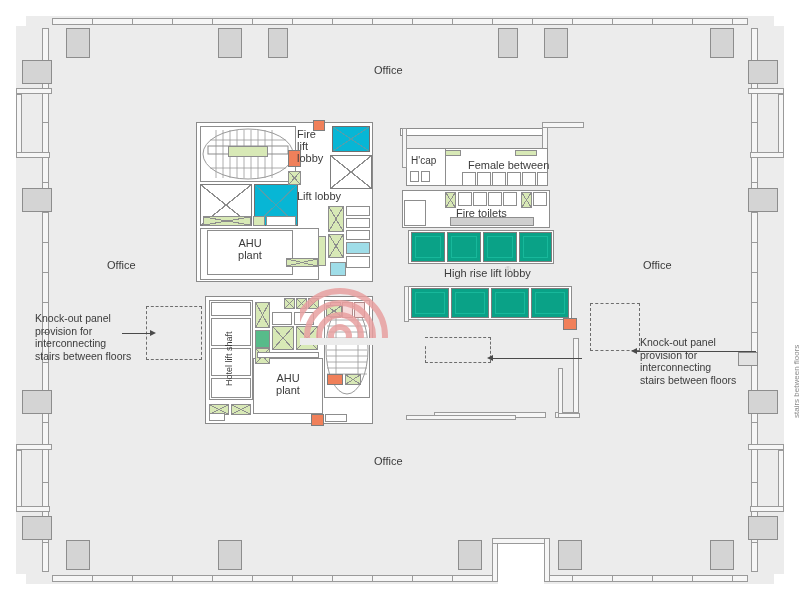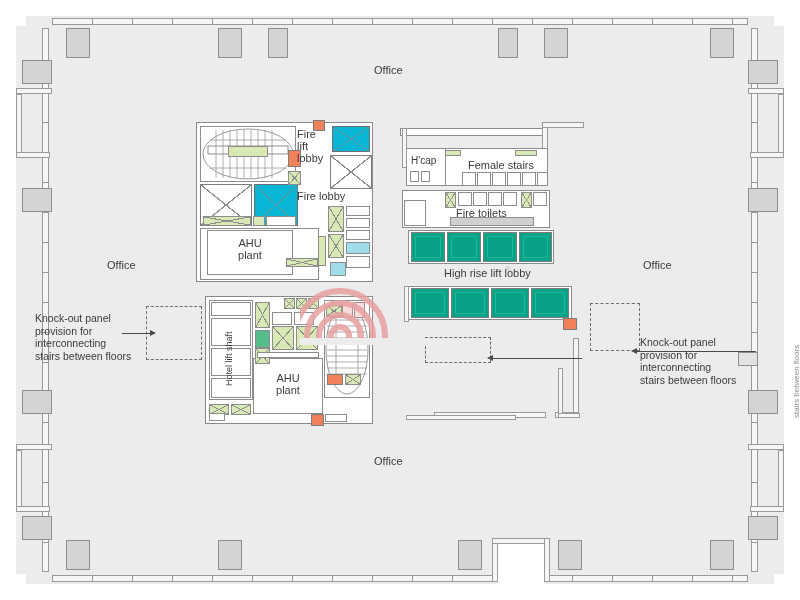--- a/index.html
+++ b/index.html
@@ -211,21 +211,21 @@
   <div class="grn" style="left:253px;top:216px;width:12px;height:10px;"></div>
   <div class="rm" style="left:266px;top:216px;width:30px;height:10px;"></div>
   <div class="grn x" style="left:286px;top:258px;width:32px;height:9px;"></div>
 
   <div class="org" style="left:313px;top:120px;width:12px;height:11px;"></div>
   <div class="org" style="left:288px;top:150px;width:13px;height:17px;"></div>
   <div class="grn x" style="left:288px;top:171px;width:13px;height:14px;"></div>
   <div class="lbl" style="left:297px;top:128px;line-height:12px;">Fire
 lift
 lobby</div>
-  <div class="lbl" style="left:297px;top:190px;">Fire lobby</div>
+  <div class="lbl" style="left:297px;top:190px;">Lift lobby</div>
 
   <div class="lift cy" style="left:332px;top:126px;width:38px;height:26px;"></div>
   <div class="lift" style="left:330px;top:155px;width:42px;height:34px;"></div>
 
   <div class="grn x" style="left:328px;top:206px;width:16px;height:26px;"></div>
   <div class="grn x" style="left:328px;top:234px;width:16px;height:24px;"></div>
   <div class="rm" style="left:346px;top:206px;width:24px;height:10px;"></div>
   <div class="rm" style="left:346px;top:218px;width:24px;height:10px;"></div>
   <div class="rm" style="left:346px;top:230px;width:24px;height:10px;"></div>
   <div class="ltb" style="left:346px;top:242px;width:24px;height:12px;"></div>
@@ -287,21 +287,21 @@
   <div class="org" style="left:327px;top:374px;width:16px;height:11px;"></div>
   <div class="grn x" style="left:345px;top:374px;width:16px;height:11px;"></div>
   <div class="org" style="left:311px;top:414px;width:13px;height:12px;"></div>
   <div class="rm" style="left:325px;top:414px;width:22px;height:8px;"></div>
 
   <div class="rm" style="left:400px;top:128px;width:148px;height:8px;"></div>
   <div class="wall" style="left:542px;top:122px;width:6px;height:42px;"></div>
   <div class="wall" style="left:542px;top:122px;width:42px;height:6px;"></div>
 
   <div class="rm" style="left:406px;top:148px;width:142px;height:38px;"></div>
-  <div class="lbl" style="left:468px;top:159px;">Female stairs</div>
+  <div class="lbl" style="left:468px;top:159px;">Female between</div>
   <div class="grn" style="left:443px;top:150px;width:18px;height:6px;"></div>
   <div class="grn" style="left:515px;top:150px;width:22px;height:6px;"></div>
   <div class="rm thin" style="left:462px;top:172px;width:14px;height:14px;"></div>
   <div class="rm thin" style="left:477px;top:172px;width:14px;height:14px;"></div>
   <div class="rm thin" style="left:492px;top:172px;width:14px;height:14px;"></div>
   <div class="rm thin" style="left:507px;top:172px;width:14px;height:14px;"></div>
   <div class="rm thin" style="left:522px;top:172px;width:14px;height:14px;"></div>
   <div class="rm thin" style="left:537px;top:172px;width:11px;height:14px;"></div>
 
   <div class="rm" style="left:406px;top:148px;width:40px;height:38px;"></div>

